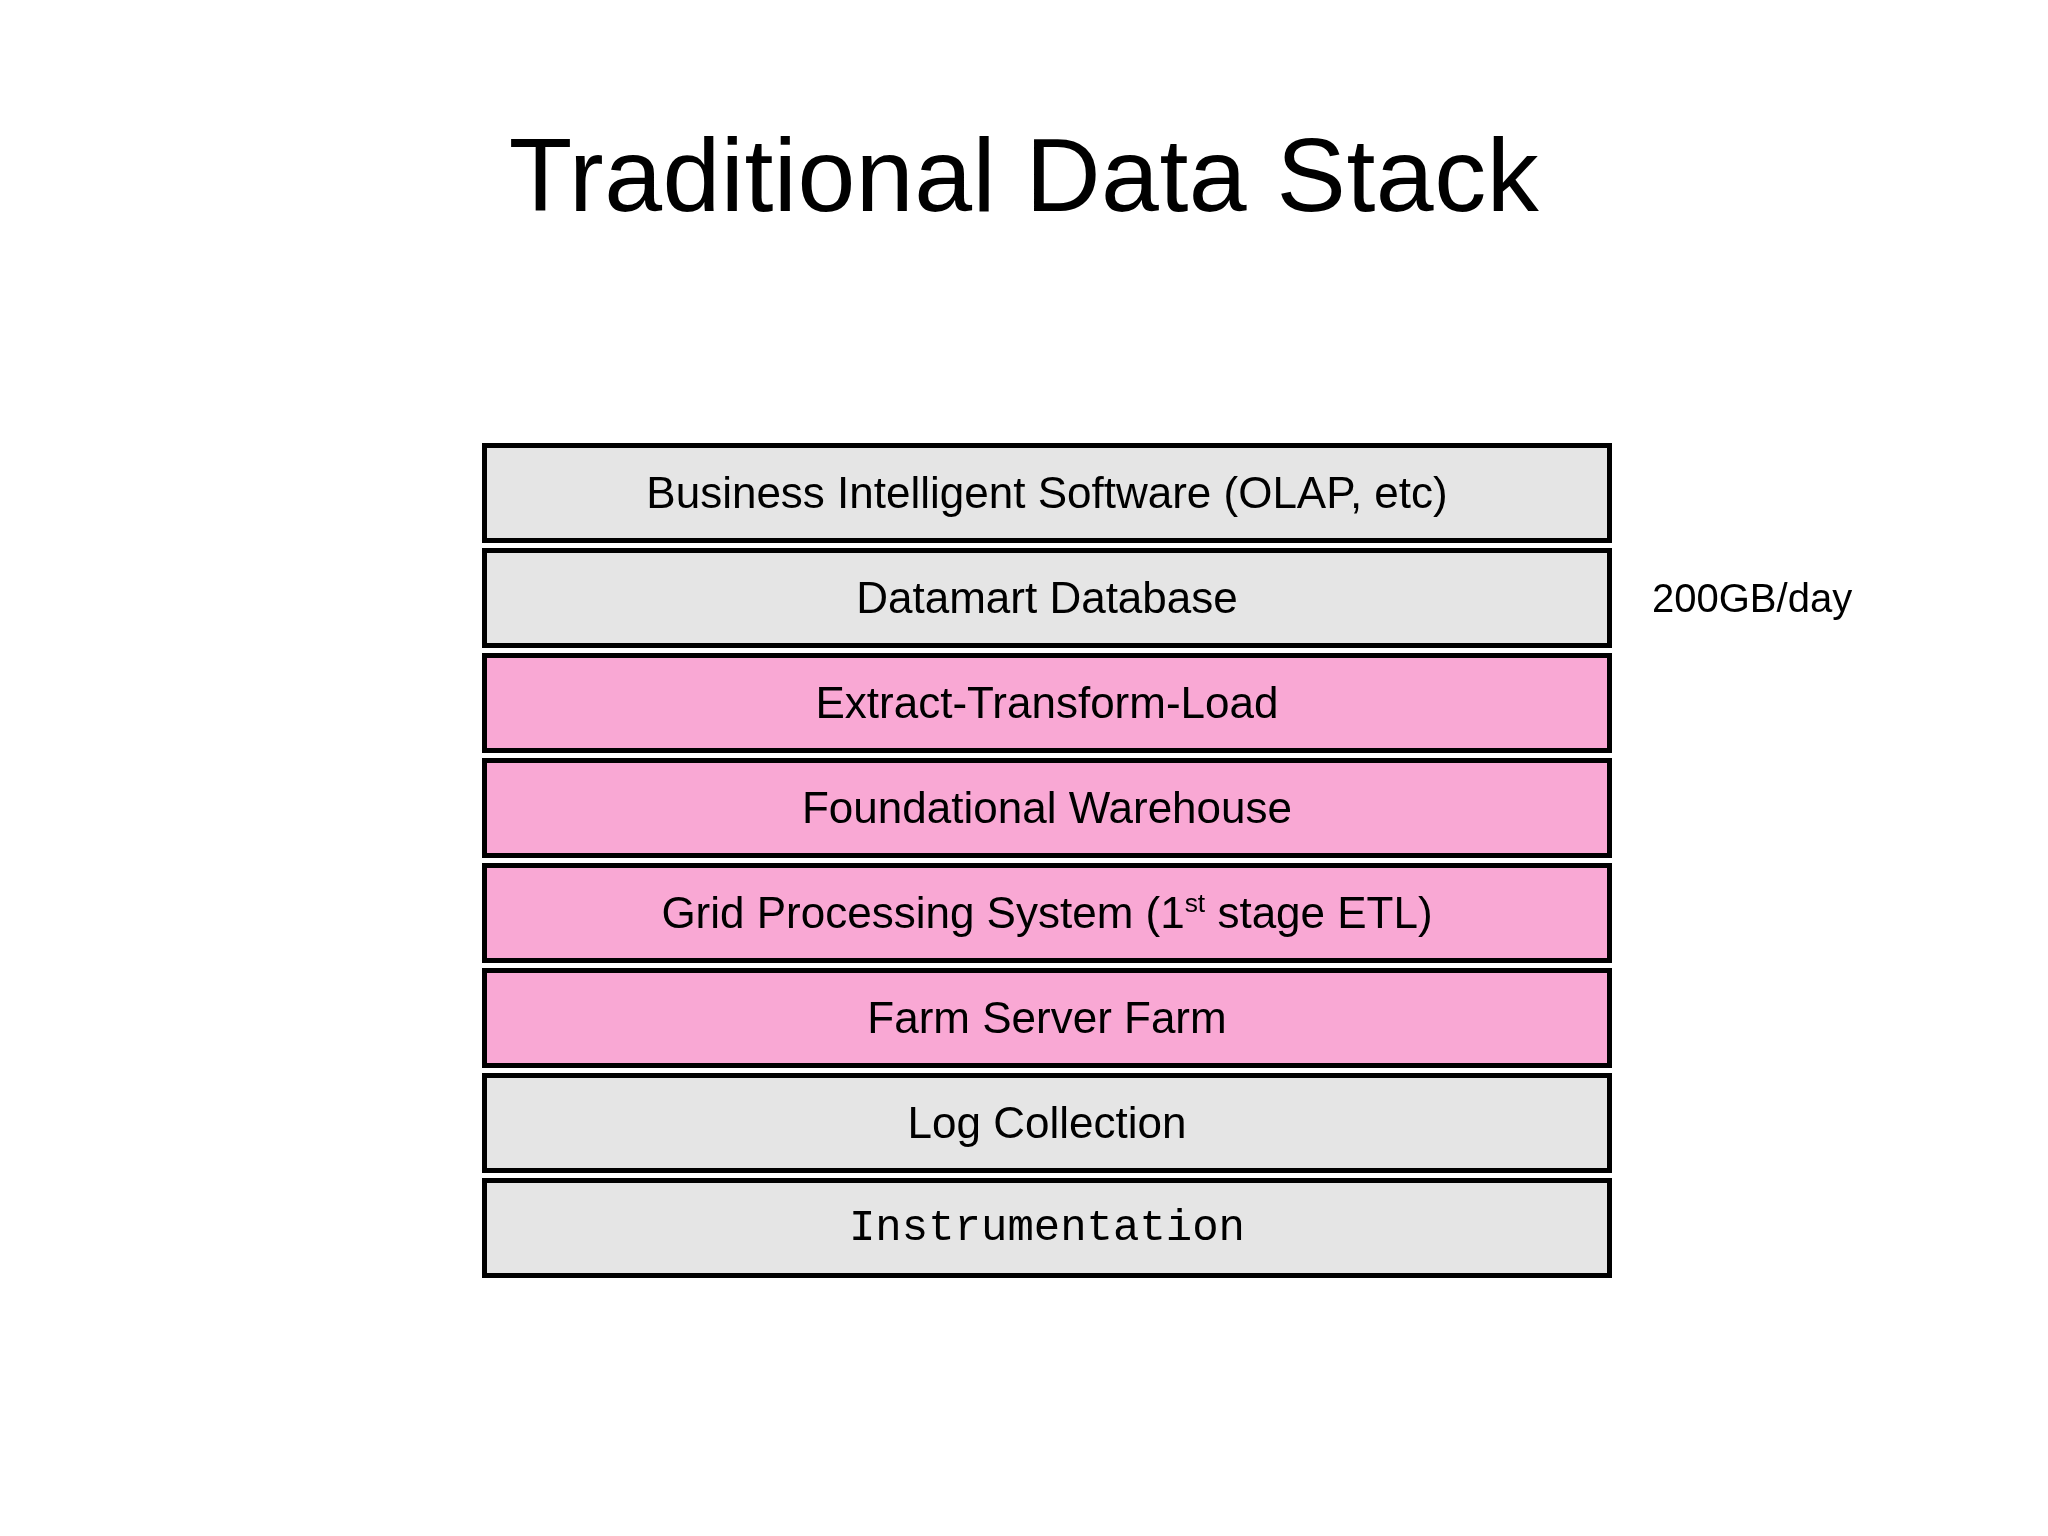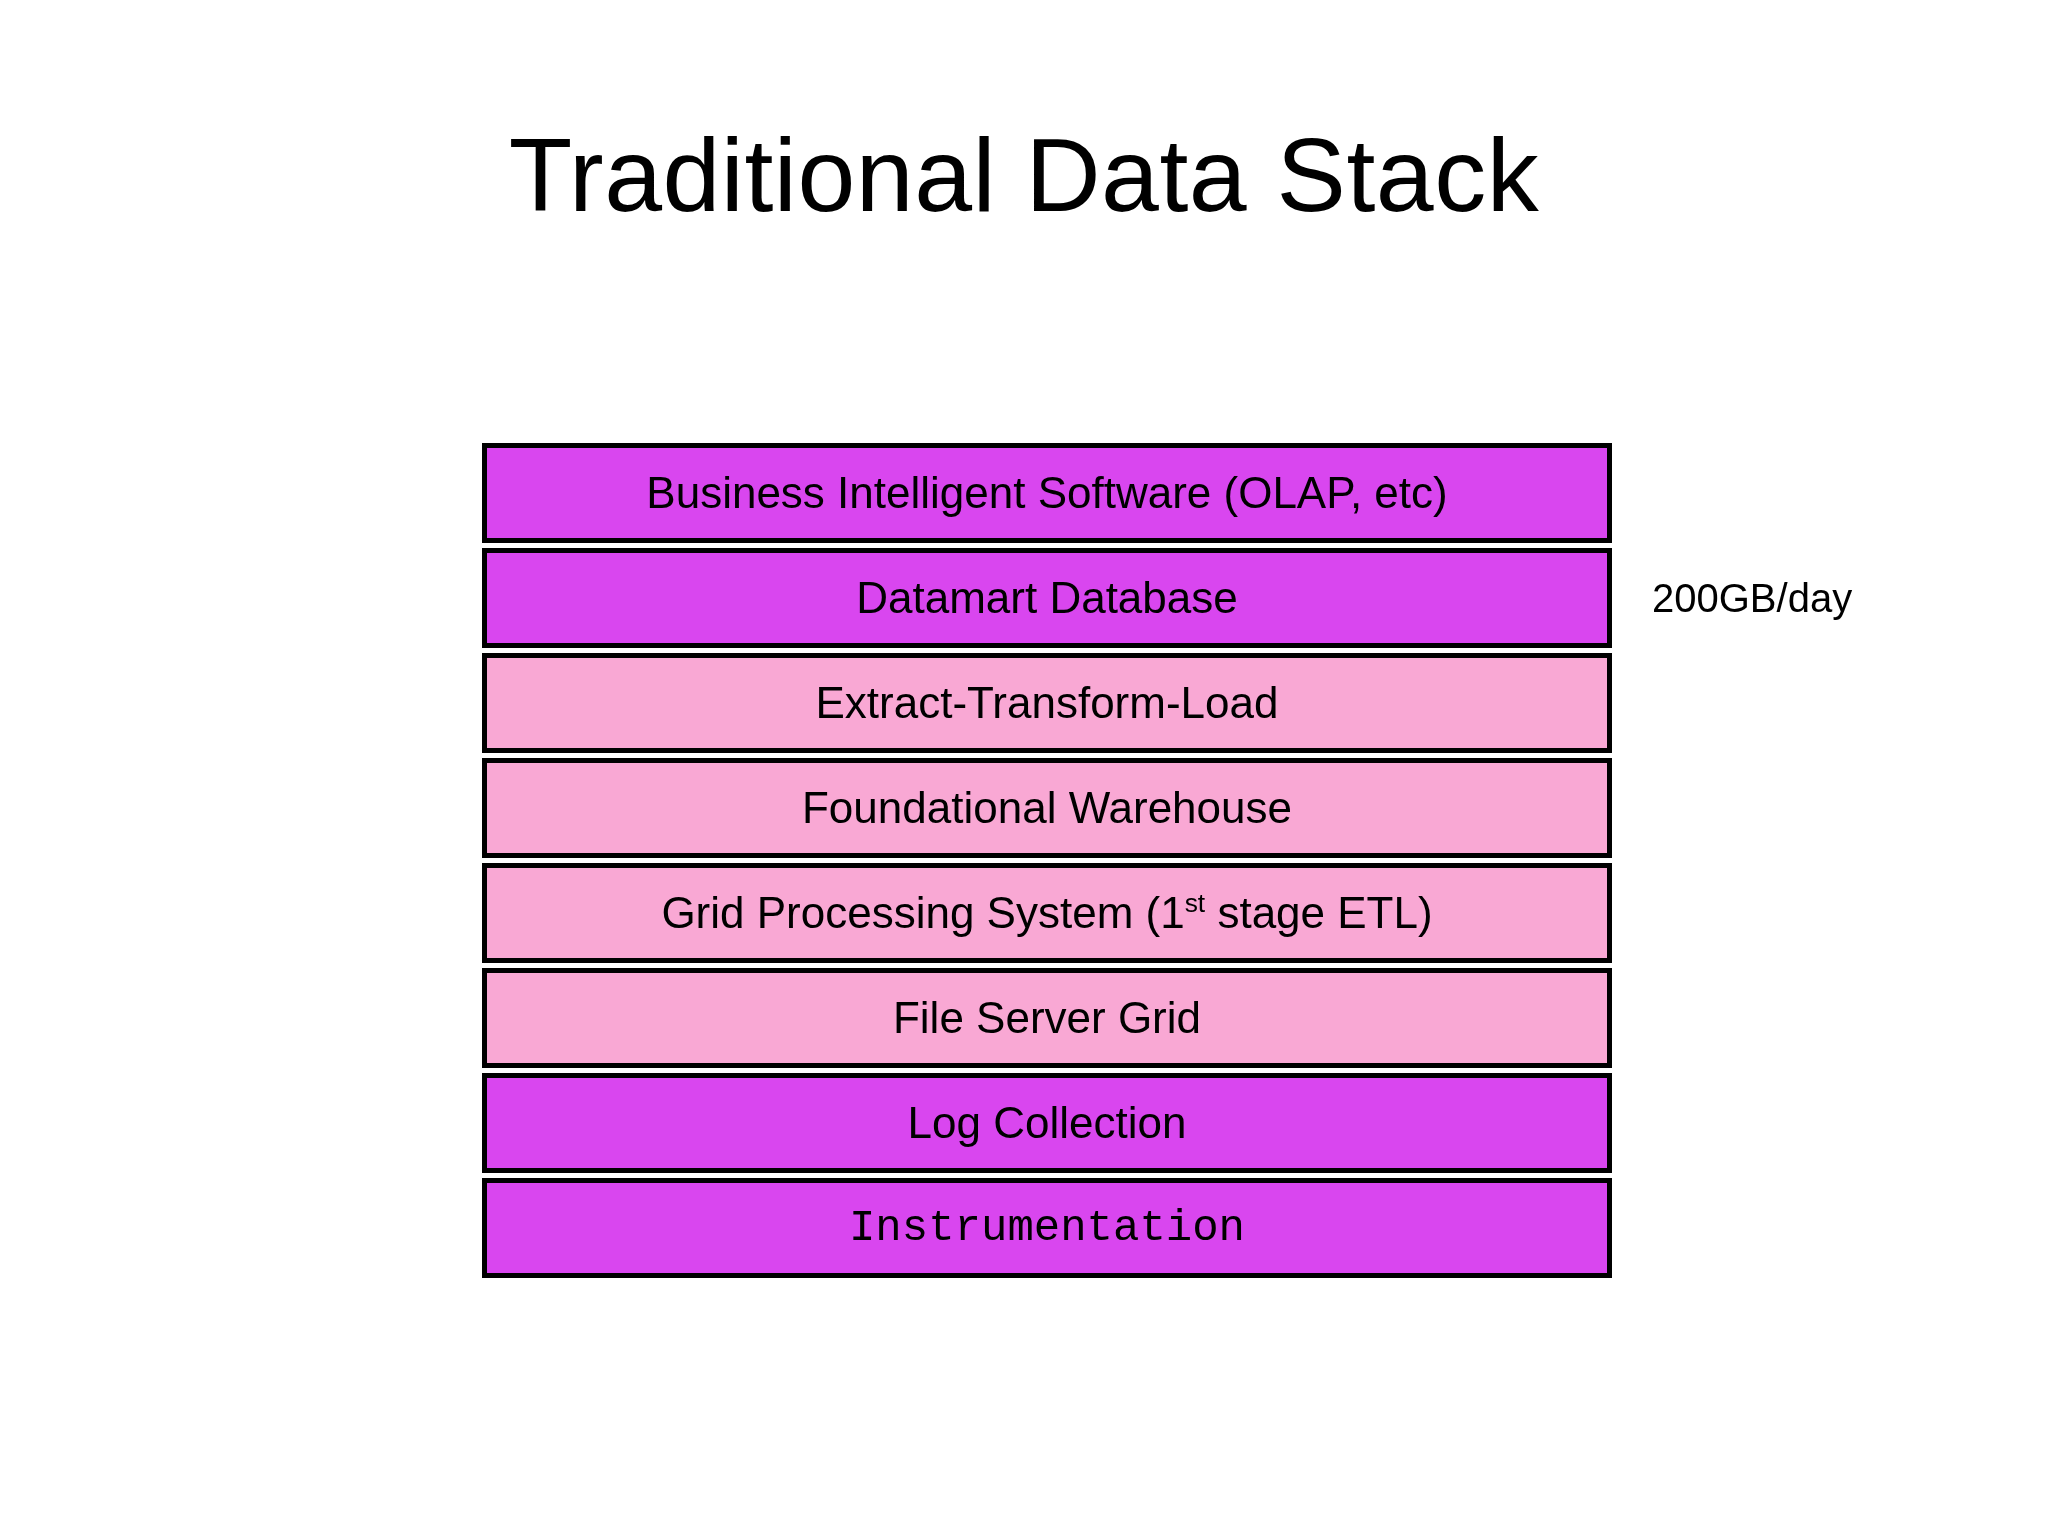--- a/index.html
+++ b/index.html
@@ -55,21 +55,21 @@
   }
 
   .layer-box {
     position: absolute;
     left: 0;
     top: 0;
     width: 1130px;
     height: 100px;
     box-sizing: border-box;
     border: 5px solid #000000;
-    background: #d946ef;
+    background: #e5e5e5;
     display: flex;
     align-items: center;
     justify-content: center;
   }
   .layer-box.highlight {
     background: #f9a8d4;
   }
 
   .layer-label {
     font-size: 44px;
@@ -139,21 +139,21 @@
 
     <div class="layer-row">
       <div class="layer-box highlight">
         <span class="layer-label"><span>Grid Processing System (1</span><sup>st</sup><span> stage ETL)</span></span>
       </div>
 
     </div>
 
     <div class="layer-row">
       <div class="layer-box highlight">
-        <span class="layer-label">File Server Grid</span>
+        <span class="layer-label">Farm Server Farm</span>
       </div>
     </div>
 
     <div class="layer-row">
       <div class="layer-box">
         <span class="layer-label">Log Collection</span>
       </div>
 
     </div>
 

